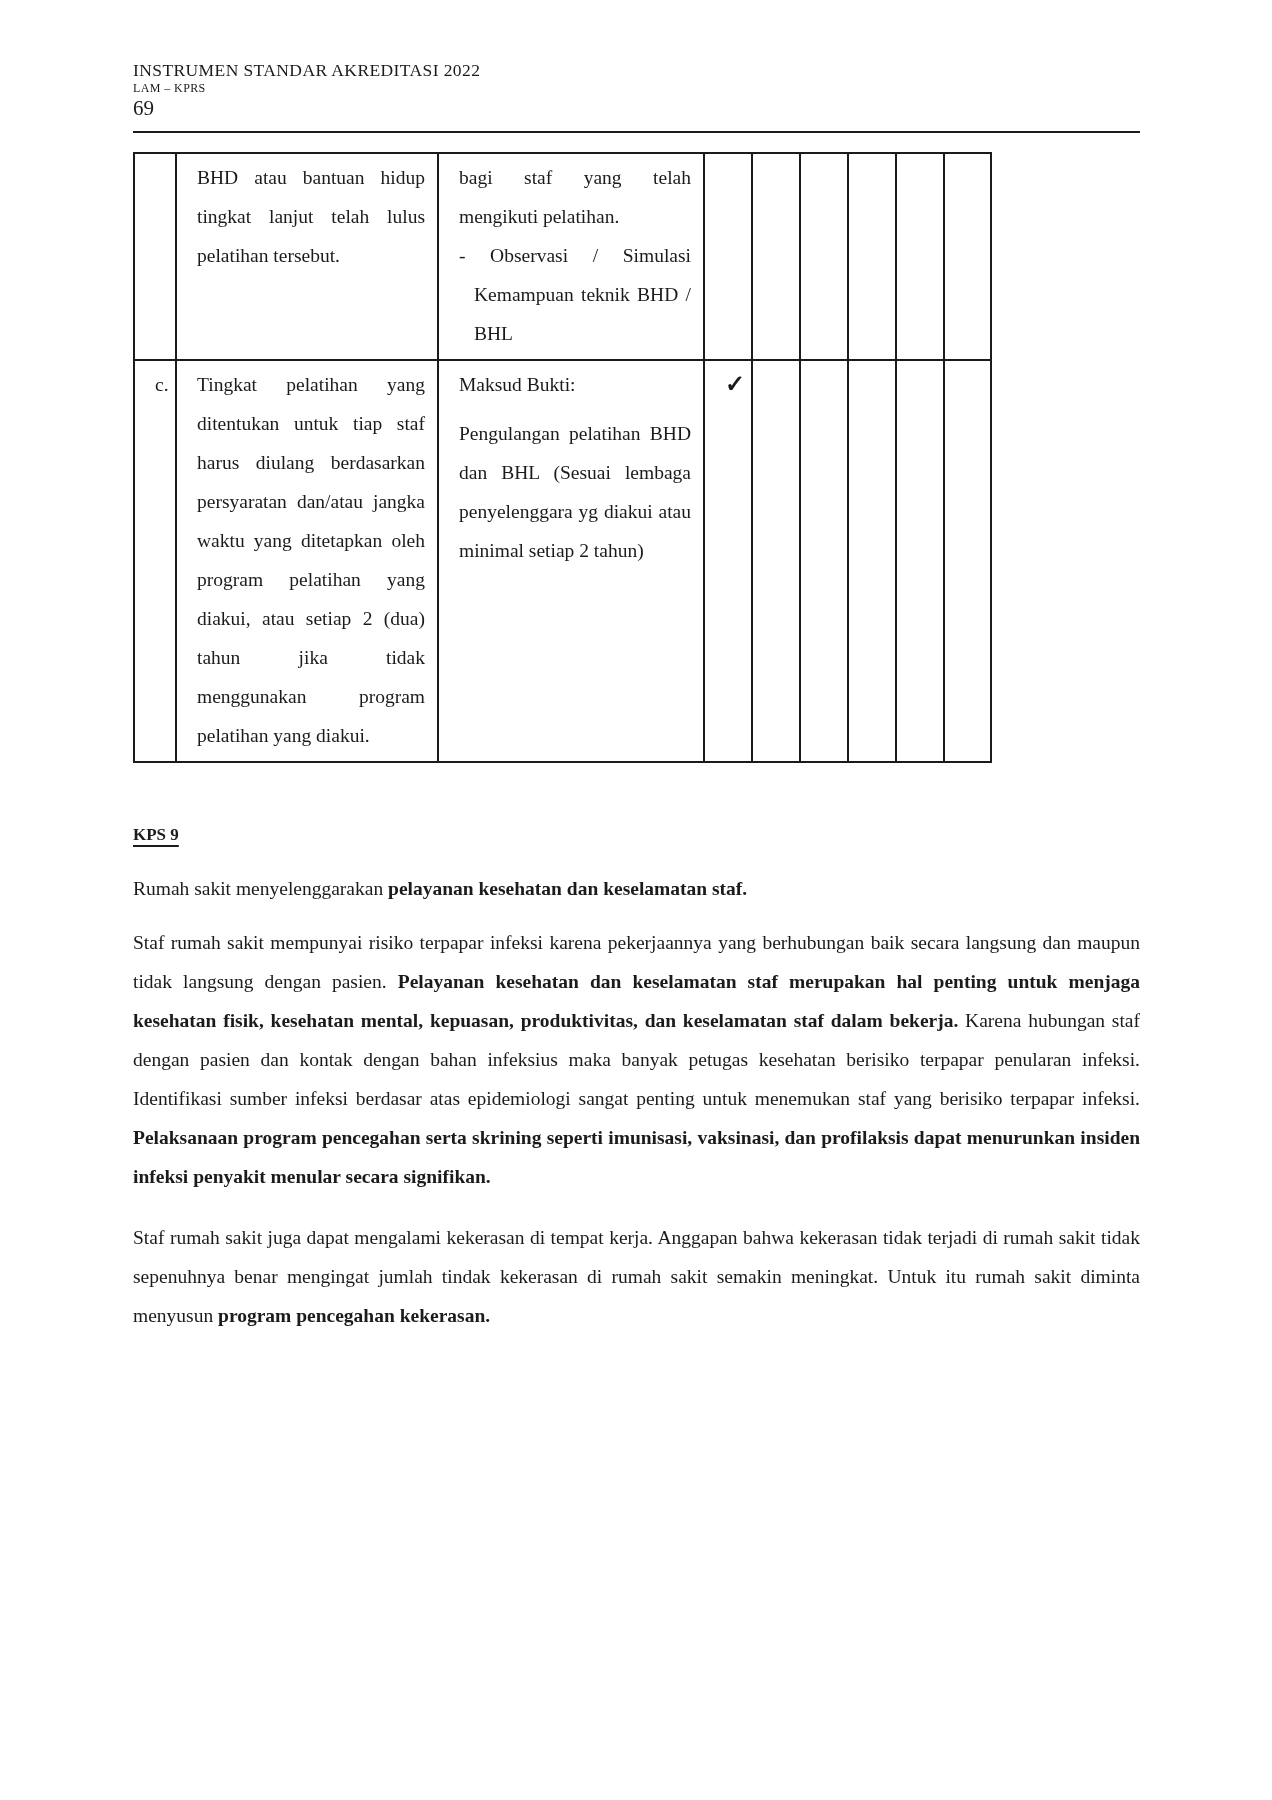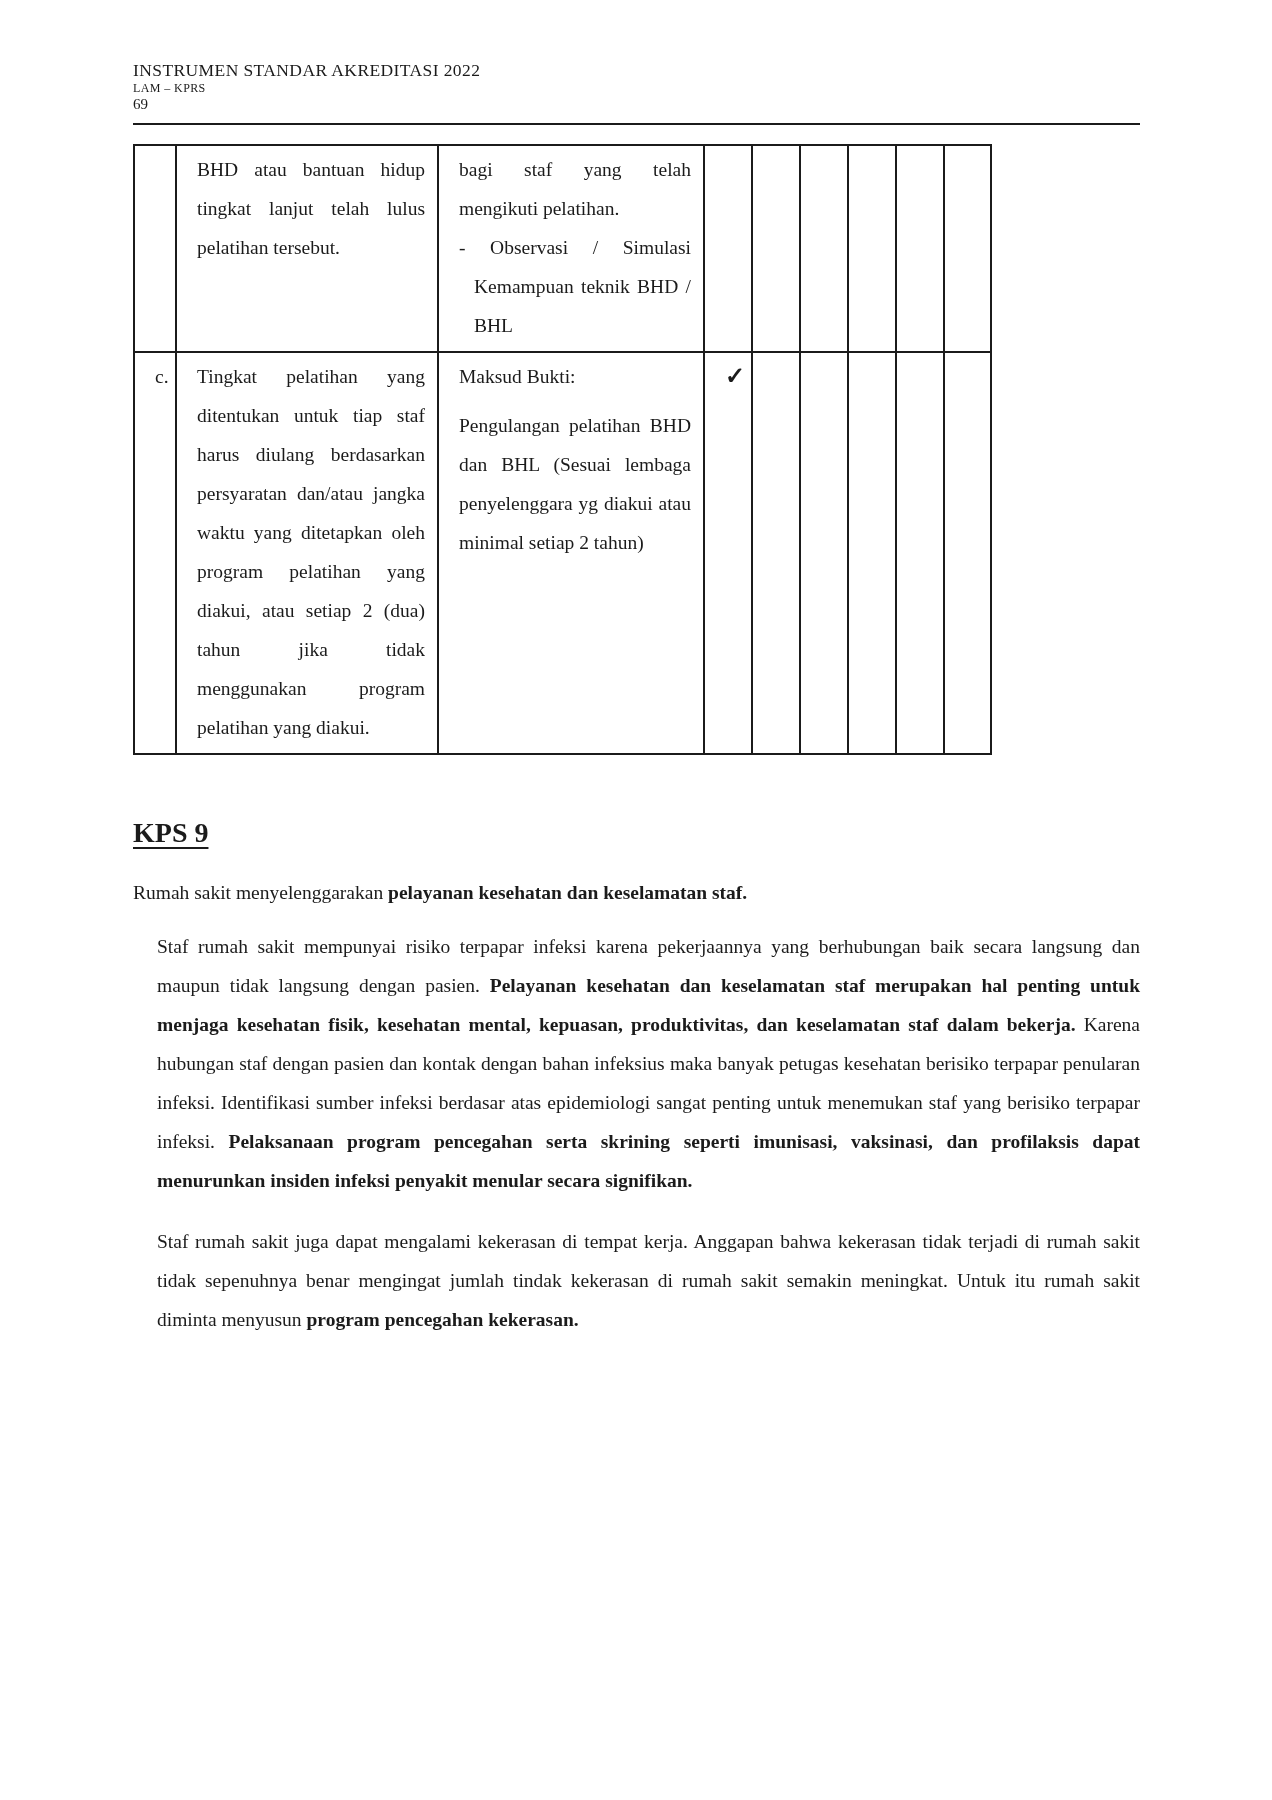--- a/index.html
+++ b/index.html
@@ -26,21 +26,21 @@
   }
   .header-title {
     font-size: 17.5px;
     letter-spacing: 0.4px;
   }
   .header-subtitle {
     font-size: 12px;
     letter-spacing: 0.4px;
   }
   .page-number {
-    font-size: 15px;
+    font-size: 21px;
     padding-right: 18px;
   }
 
   
   table.instrument {
     border-collapse: collapse;
     table-layout: fixed;
     width: 857px;
     margin-top: 19px;
   }
@@ -67,21 +67,21 @@
   }
   .check-mark {
     font-size: 24px;
     font-weight: bold;
     line-height: 39px;
   }
 
   
   .kps-heading {
     margin-top: 62px;
-    font-size: 28px;
+    font-size: 17px;
     font-weight: bold;
     text-decoration: underline;
     text-underline-offset: 5px;
     text-decoration-thickness: 2px;
   }
   .intro {
     margin-top: 24px;
     font-size: 19.5px;
     line-height: 39px;
     text-align: justify;
@@ -91,21 +91,20 @@
     margin-top: 34px;
     font-size: 19.5px;
     font-weight: bold;
   }
   .body-par {
     margin-top: 15px;
     font-size: 19.5px;
     line-height: 39px;
     text-align: justify;
     max-width: 1007px;
-    margin-left: 24px;
   }
   .body-par.second { margin-top: 22px; }
   .rich b, .rich .seg-bold { font-weight: bold; }
 </style>
 </head>
 <body>
 
 <div class="page">
 
   <div class="header">

